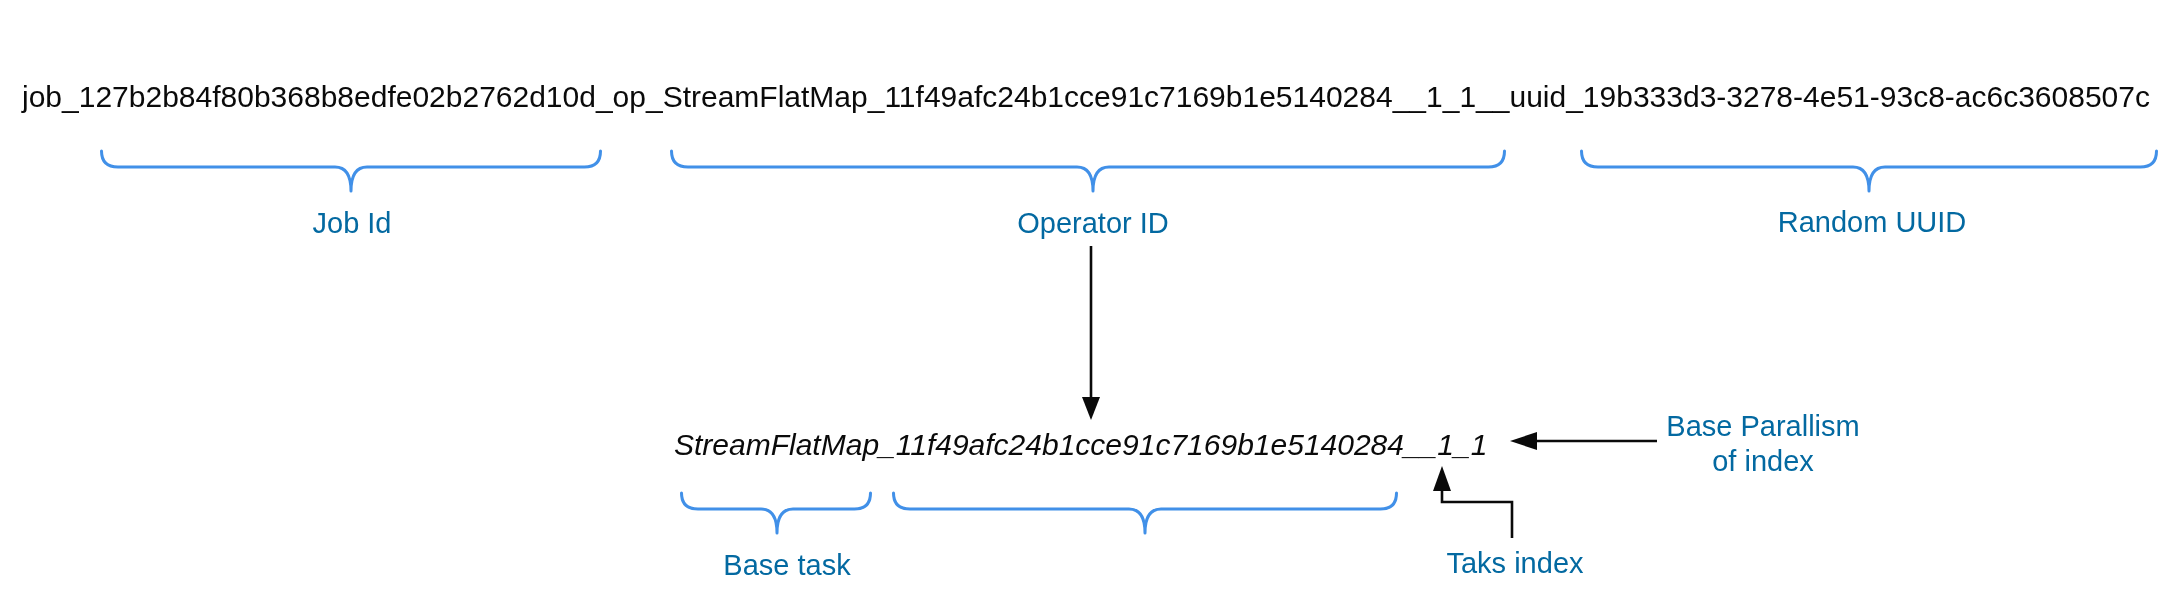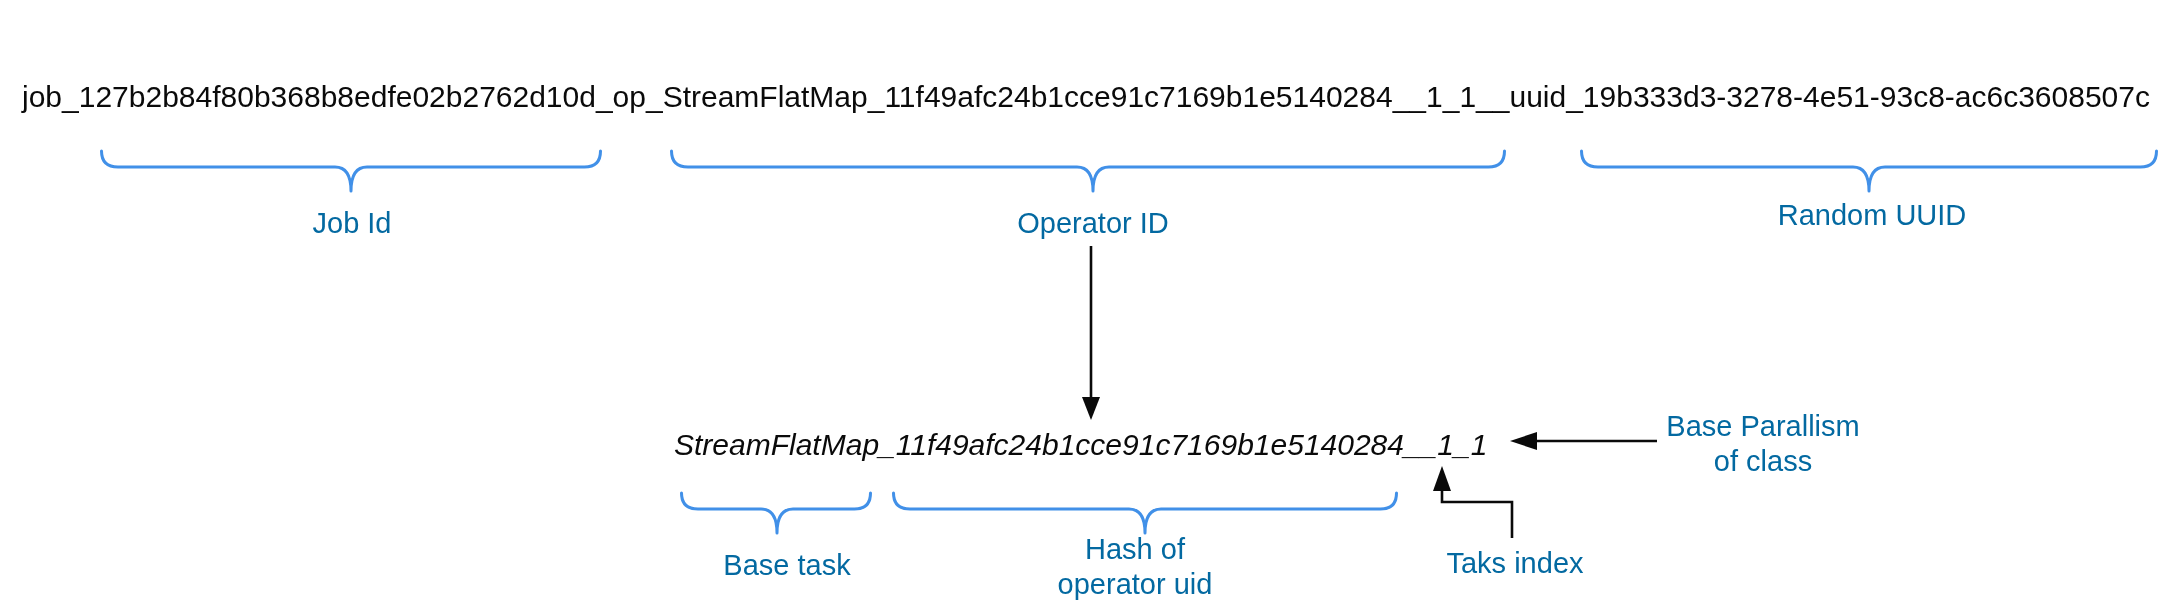--- a/index.html
+++ b/index.html
@@ -70,40 +70,36 @@
   </svg>
   <svg class="brace" style="left:670px; top:150px;" width="836" height="44" aria-hidden="true">
     <path d="M1.5,1 Q1.5,17 18,17 L407,17 Q423,17 423,41 M834.5,1 Q834.5,17 818.5,17 L439,17 Q423,17 423,41"></path>
   </svg>
   <svg class="brace" style="left:1580px; top:150px;" width="578" height="44" aria-hidden="true">
     <path d="M1.5,1 Q1.5,17 18,17 L273,17 Q289,17 289,41 M576.5,1 Q576.5,17 560.5,17 L305,17 Q289,17 289,41"></path>
   </svg>
 
   <div class="pink-label" style="left:352px; top:206px;">Job Id</div>
   <div class="pink-label" style="left:1093px; top:206px;">Operator ID</div>
-  <div class="pink-label" style="left:1872px; top:198px;">Random UUID</div>
+  <div class="pink-label" style="left:1872px; top:205px;">Random UUID</div>
 
   <div class="id-text line2">StreamFlatMap_11f49afc24b1cce91c7169b1e5140284__1_1</div>
 
   <svg class="brace" style="left:680px; top:492px;" width="192" height="44" aria-hidden="true">
     <path d="M1.5,1 Q1.5,17 18,17 L81,17 Q97,17 97,41 M190.5,1 Q190.5,17 174.5,17 L113,17 Q97,17 97,41"></path>
   </svg>
   <svg class="brace" style="left:892px; top:492px;" width="506" height="44" aria-hidden="true">
     <path d="M1.5,1 Q1.5,17 18,17 L237,17 Q253,17 253,41 M504.5,1 Q504.5,17 488.5,17 L269,17 Q253,17 253,41"></path>
   </svg>
 
   <div class="pink-label" style="left:787px; top:548px;">Base task</div>
-  <div class="pink-label" style="left:1135px; top:532px;">
-    <div>Hash of</div>
-    <div>operator uid</div>
-  </div>
   <div class="pink-label" style="left:1515px; top:546px;">Taks index</div>
   <div class="pink-label" style="left:1763px; top:409px;">
     <div>Base Parallism</div>
-    <div>of class</div>
+    <div>of index</div>
   </div>
 
   <svg class="arrows" width="2182" height="616" viewBox="0 0 2182 616" aria-hidden="true">
 
     <g>
       <line x1="1091" y1="246" x2="1091" y2="400"></line>
       <polygon points="1091,420 1082,397 1100,397"></polygon>
     </g>
 
     <g>

